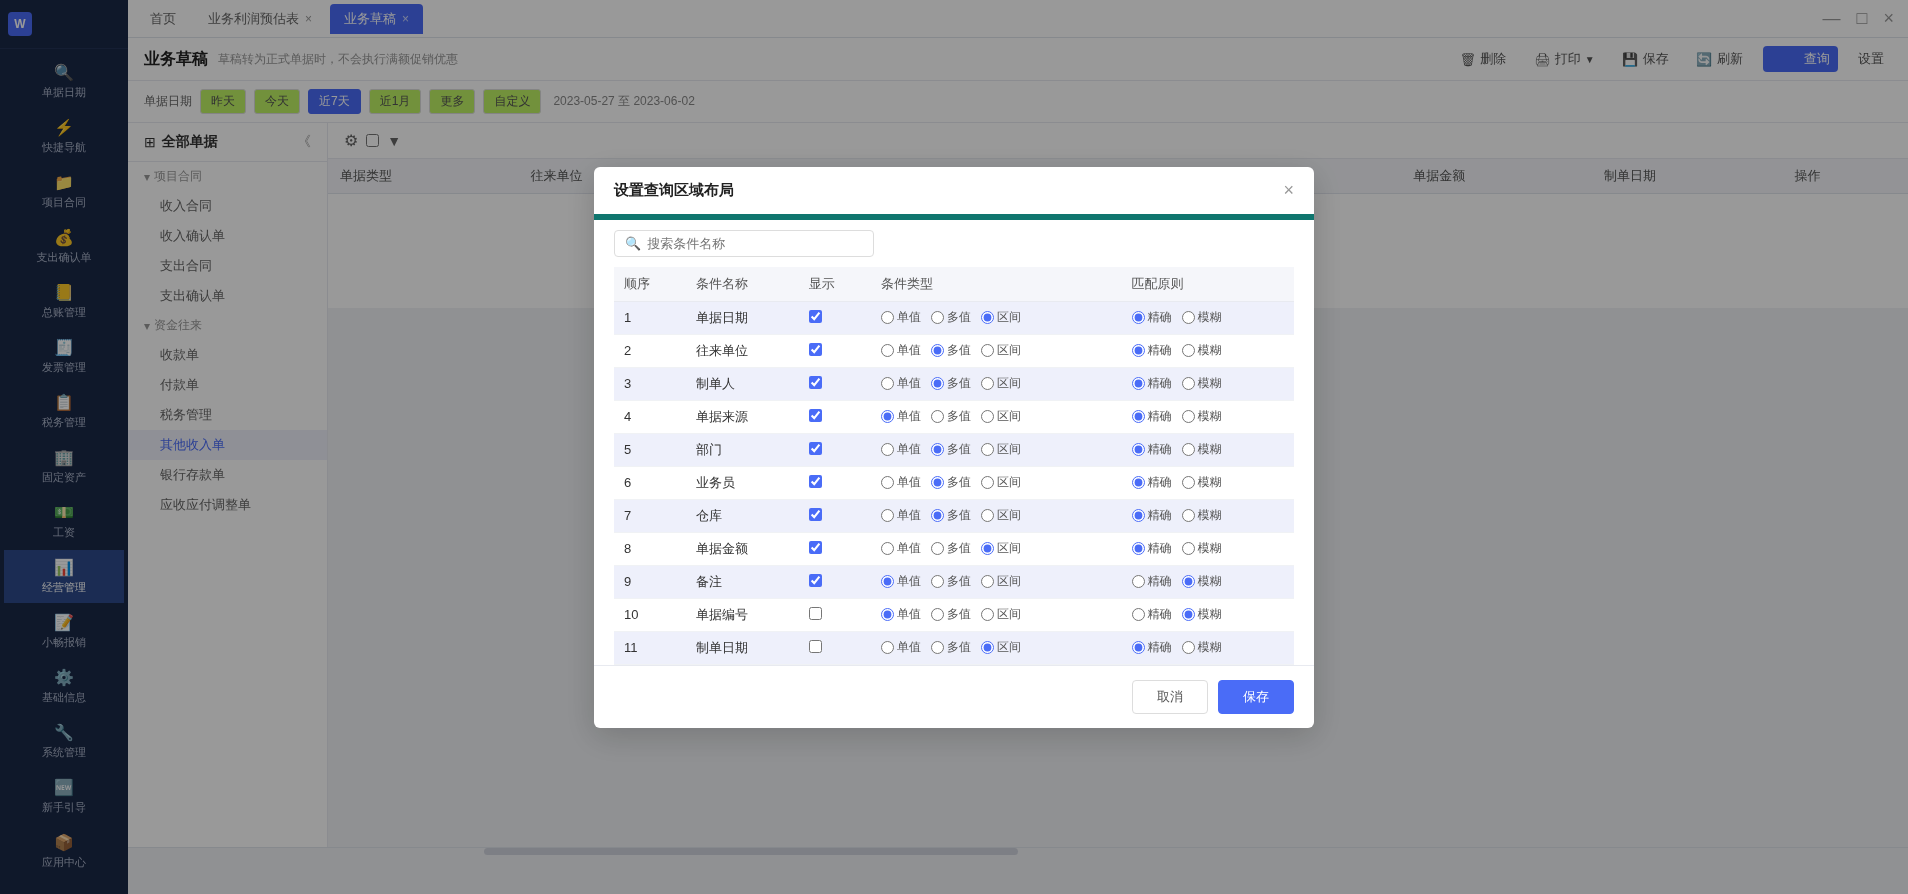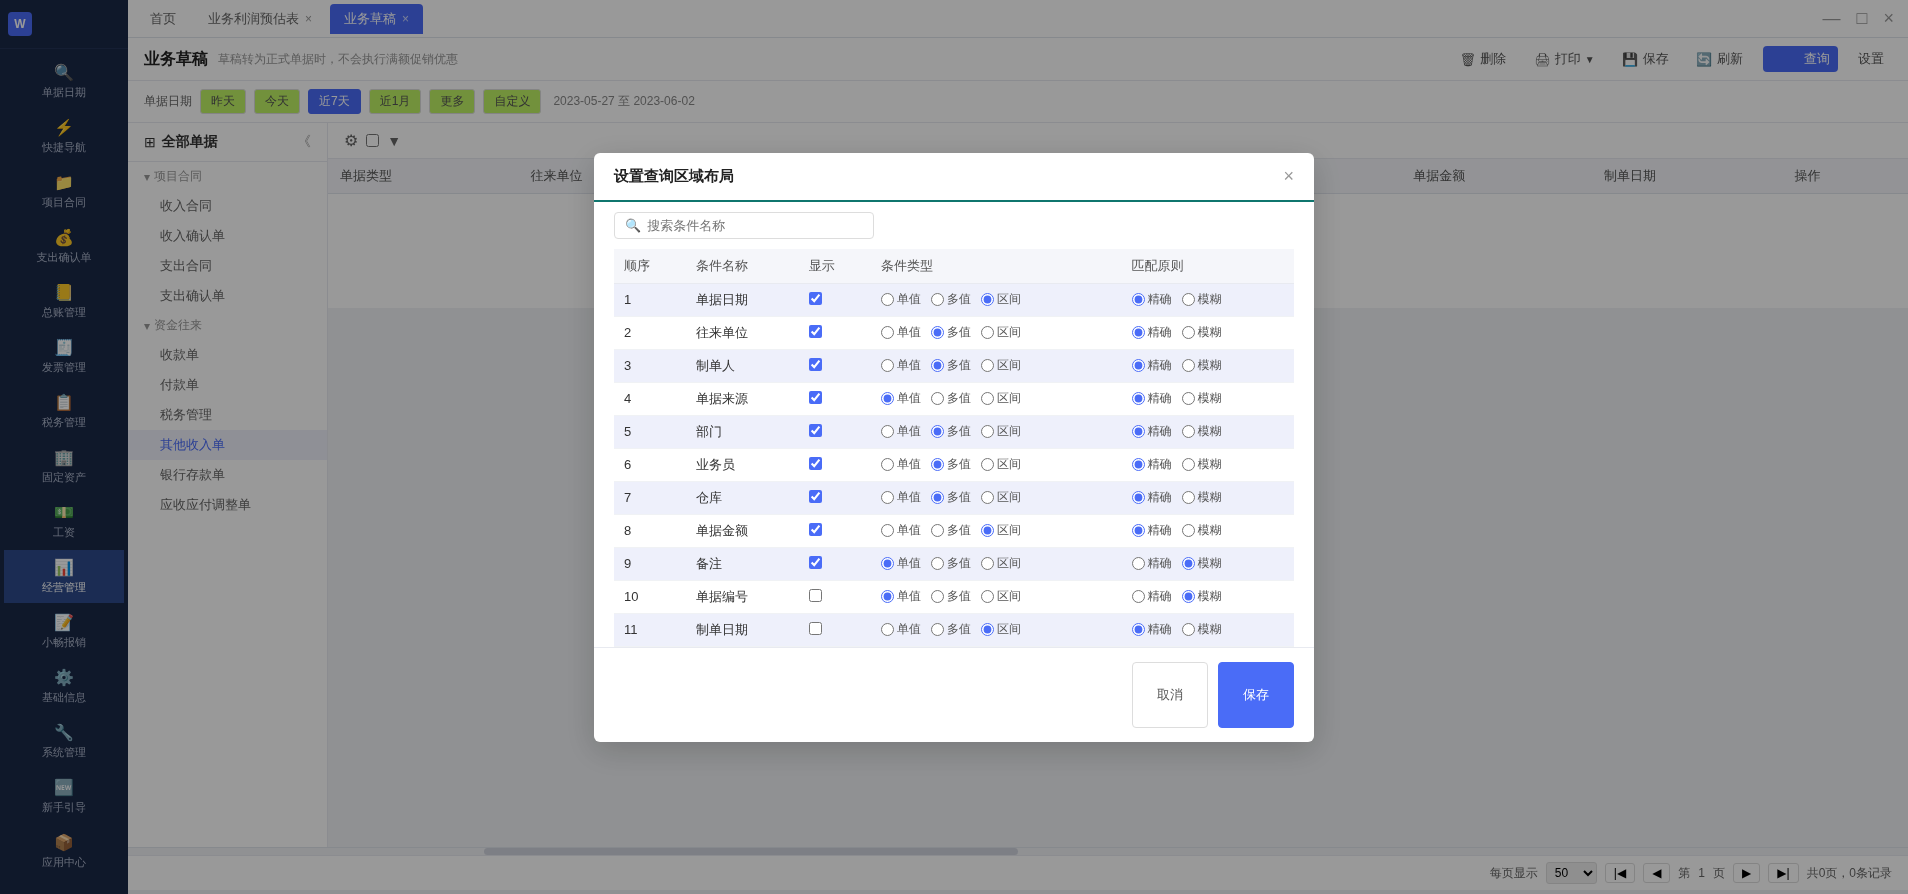--- a/index.html
+++ b/index.html
@@ -46,40 +46,40 @@
     .inner-sidebar { width: 200px; background: #fff; border-right: 1px solid #e8eaf0; overflow-y: auto; flex-shrink: 0; }
     .inner-sidebar-header { padding: 10px 16px; display: flex; align-items: center; justify-content: space-between; border-bottom: 1px solid #e8eaf0; }
     .inner-sidebar-title { font-size: 14px; font-weight: 600; }
     .inner-main { flex: 1; overflow: auto; }
 
     
     .overlay { position: fixed; top: 0; left: 0; width: 100%; height: 100%; background: rgba(0,0,0,0.4); z-index: 1000; display: flex; align-items: center; justify-content: center; }
 
     
     .dialog { background: #fff; border-radius: 6px; width: 720px; max-height: 640px; display: flex; flex-direction: column; box-shadow: 0 8px 32px rgba(0,0,0,0.18); }
-    .dialog-header { display: flex; align-items: flex-start; justify-content: space-between; padding: 14px 20px; border-bottom: 2px solid #0f766e; }
+    .dialog-header { display: flex; align-items: flex-start; justify-content: space-between; padding: 14px 20px; border-bottom: 6px solid #0f766e; }
     .dialog-title { font-size: 15px; font-weight: 600; color: #222; }
     .dialog-close { font-size: 18px; color: #999; cursor: pointer; line-height: 1; }
     .dialog-body { flex: 1; overflow: hidden; display: flex; flex-direction: column; }
     .dialog-tabs { display: flex; gap: 0; border-bottom: 1px solid #e8eaf0; padding: 0 20px; }
     .dialog-tab { padding: 10px 16px; font-size: 13px; cursor: pointer; color: #666; border-bottom: 2px solid transparent; }
     .dialog-tab.active { color: #4a6cf7; border-bottom-color: #4a6cf7; font-weight: 500; }
     .dialog-search { padding: 10px 20px; }
     .dialog-search-box { display: flex; align-items: center; gap: 6px; border: 1px solid #ddd; border-radius: 4px; padding: 5px 10px; width: 260px; }
     .dialog-search-box input { border: none; outline: none; font-size: 13px; color: #666; background: transparent; width: 100%; }
     .table-container { flex: 1; overflow-y: auto; padding: 0 20px; }
     .settings-table { width: 100%; border-collapse: collapse; }
     .settings-table th { background: #f5f6fa; padding: 8px 10px; text-align: left; font-size: 13px; font-weight: 500; color: #555; border-bottom: 1px solid #e8eaf0; position: sticky; top: 0; }
     .settings-table td { padding: 7px 10px; font-size: 13px; color: #333; border-bottom: 1px solid #f0f2f5; }
     .settings-table tr.row-highlight td { background: #eef0fb; }
     .radio-group { display: flex; align-items: center; gap: 10px; }
     .radio-item { display: flex; align-items: center; gap: 3px; font-size: 12px; color: #555; cursor: pointer; }
     .radio-item input[type=radio] { accent-color: #4a6cf7; cursor: pointer; }
     .dialog-footer { padding: 14px 20px; display: flex; align-items: center; justify-content: flex-end; gap: 10px; border-top: 1px solid #e8eaf0; }
-    .btn { padding: 23px 24px; border-radius: 4px; font-size: 13px; cursor: pointer; border: 1px solid #ddd; background: #fff; color: #555; text-align: center; }
+    .btn { padding: 7px 24px; border-radius: 4px; font-size: 13px; cursor: pointer; border: 1px solid #ddd; background: #fff; color: #555; text-align: center; }
     .btn.primary { background: #4a6cf7; color: #fff; border-color: #4a6cf7; }
 
     
     .bg-table { width: 100%; border-collapse: collapse; font-size: 13px; }
     .bg-table th { background: #f5f6fa; padding: 8px 12px; text-align: left; font-weight: 500; color: #555; border-bottom: 1px solid #e0e4ec; }
     .bg-table td { padding: 8px 12px; border-bottom: 1px solid #f0f2f5; color: #555; }
 
     
     .empty-state { padding: 40px; text-align: center; color: #aaa; font-size: 13px; }
 
@@ -295,36 +295,20 @@
             </tbody>
           </table>
         </div>
       </div>
     </div>
 
     <div class="scrollbar-area">
       <div class="scrollbar-track"></div>
     </div>
 
-    <div class="bottom-bar">
-      <span>每页显示</span>
-      <select class="page-size-select">
-        <option>50</option>
-        <option>100</option>
-        <option>200</option>
-      </select>
-      <button class="pagination-btn">|◀</button>
-      <button class="pagination-btn">◀</button>
-      <span>第</span>
-      <span>1</span>
-      <span>页</span>
-      <button class="pagination-btn">▶</button>
-      <button class="pagination-btn">▶|</button>
-      <span>共0页，0条记录</span>
-    </div>
   </div>
 </div>
 
 <div class="overlay">
   <div class="dialog">
 
     <div class="dialog-header">
       <span class="dialog-title">设置查询区域布局</span>
       <span class="dialog-close">×</span>
     </div>

